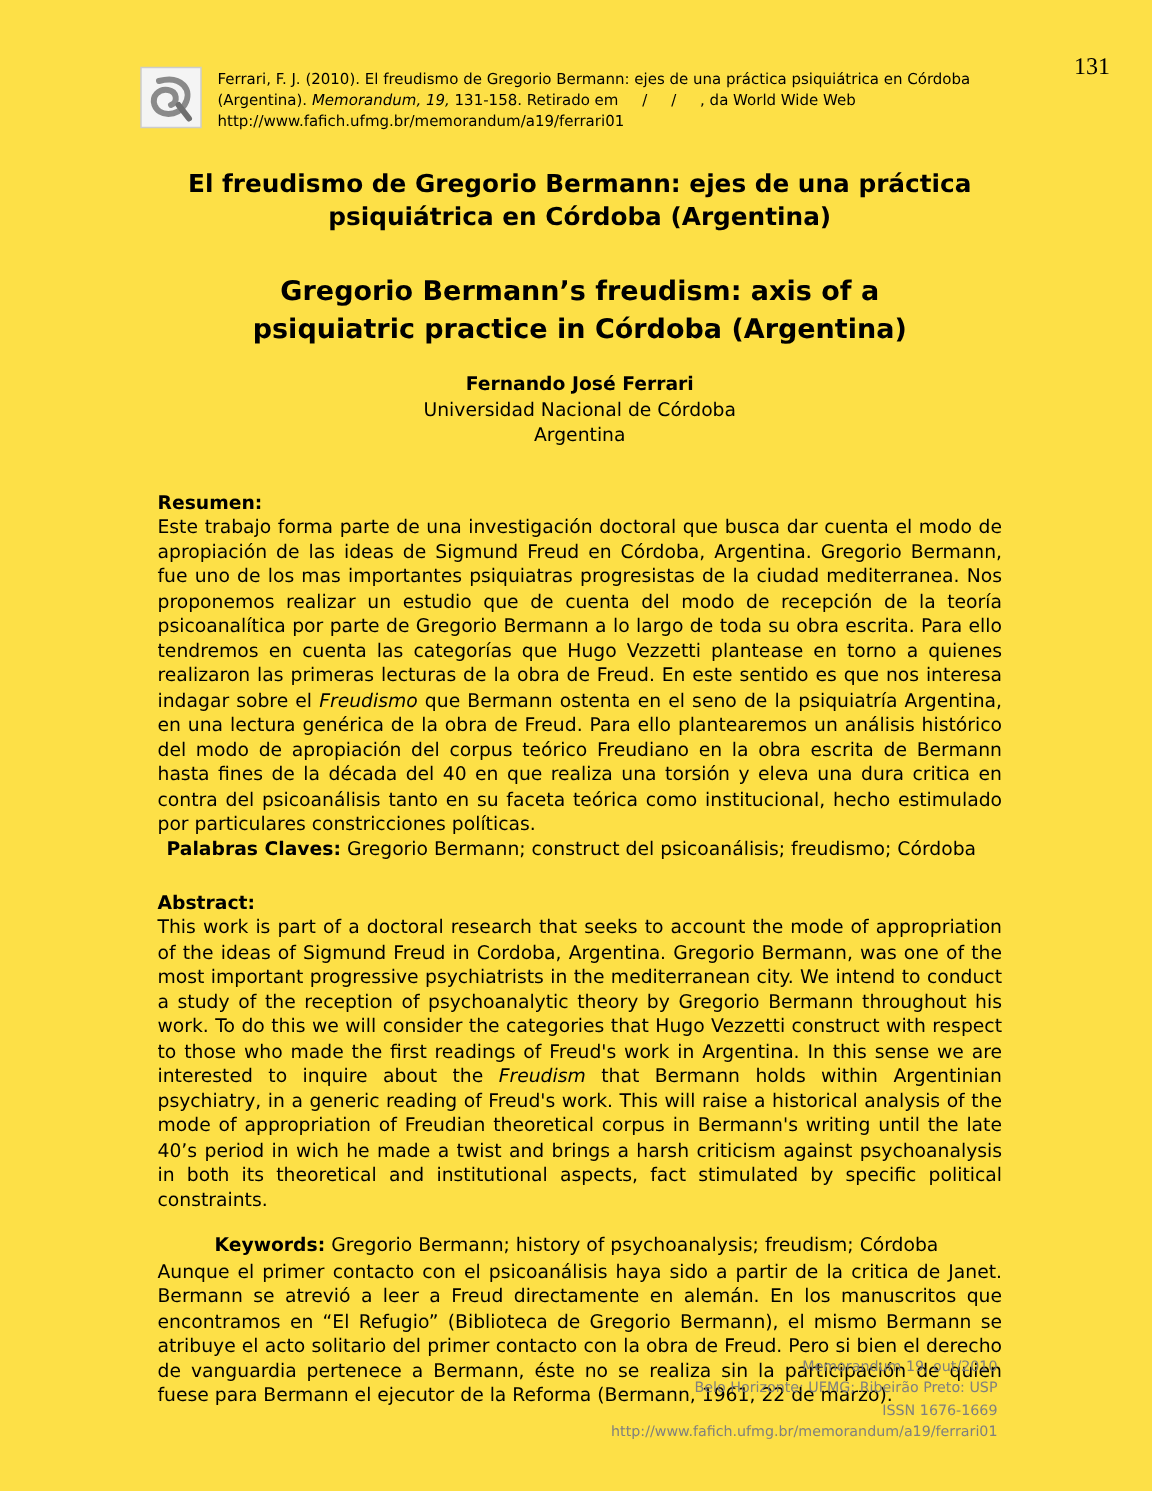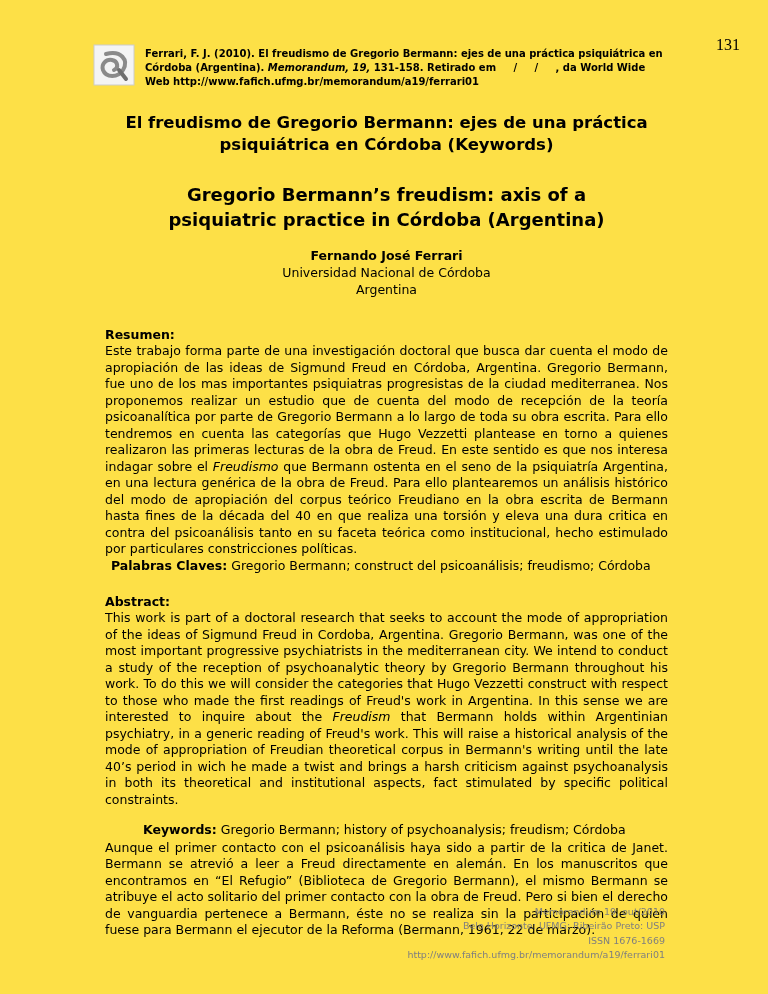--- a/index.html
+++ b/index.html
@@ -14,21 +14,20 @@
     box-sizing: border-box;
     padding: 44px 100px 0 105px;
     overflow: hidden;
   }
   .header-row {
     display: flex;
     align-items: flex-start;
     gap: 10px;
     margin-left: -12px;
     margin-bottom: 4px;
-    font-weight: bold;
   }
   .logo-box {
     width: 42px;
     height: 42px;
     flex: 0 0 auto;
   }
   .citation {
     font-size: 10px;
     line-height: 1.42;
     max-width: 518px;
@@ -110,21 +109,21 @@
     <div class="logo-box">
       <svg viewBox="0 0 42 42" width="42" height="42" aria-hidden="true">
         <rect x="1" y="1" width="40" height="40" fill="#f4f4f4" stroke="#cccccc" stroke-width="1"></rect>
         <path d="M13 10 C 28 6, 36 16, 30 26 C 25 34, 13 34, 10 26 C 8 20, 13 15, 19 16 C 25 17, 26 24, 21 26" fill="none" stroke="#8a8a8a" stroke-width="4" stroke-linecap="round"></path>
         <path d="M26 26 L 33 35" stroke="#6f6f6f" stroke-width="4" stroke-linecap="round"></path>
       </svg>
     </div>
     <div class="citation"><span>Ferrari, F. J. (2010). El freudismo de Gregorio Bermann: ejes de una práctica psiquiátrica en Córdoba (Argentina). </span><span class="ital">Memorandum, 19,</span><span> 131-158. Retirado em     /     /     , da World Wide Web http://www.fafich.ufmg.br/memorandum/a19/ferrari01</span></div>
   </div>
 
-  <h1 class="title-es">El freudismo de Gregorio Bermann: ejes de una práctica psiquiátrica en Córdoba (Keywords)</h1>
+  <h1 class="title-es">El freudismo de Gregorio Bermann: ejes de una práctica psiquiátrica en Córdoba (Argentina)</h1>
 
   <h2 class="title-en">Gregorio Bermann’s freudism: axis of a psiquiatric practice in Córdoba (Argentina)</h2>
 
   <div class="author-block">
     <div class="author-name">Fernando José Ferrari</div>
     <div>Universidad Nacional de Córdoba</div>
     <div>Argentina</div>
   </div>
 
   <h3 class="sec-heading resumen-heading">Resumen:</h3>

